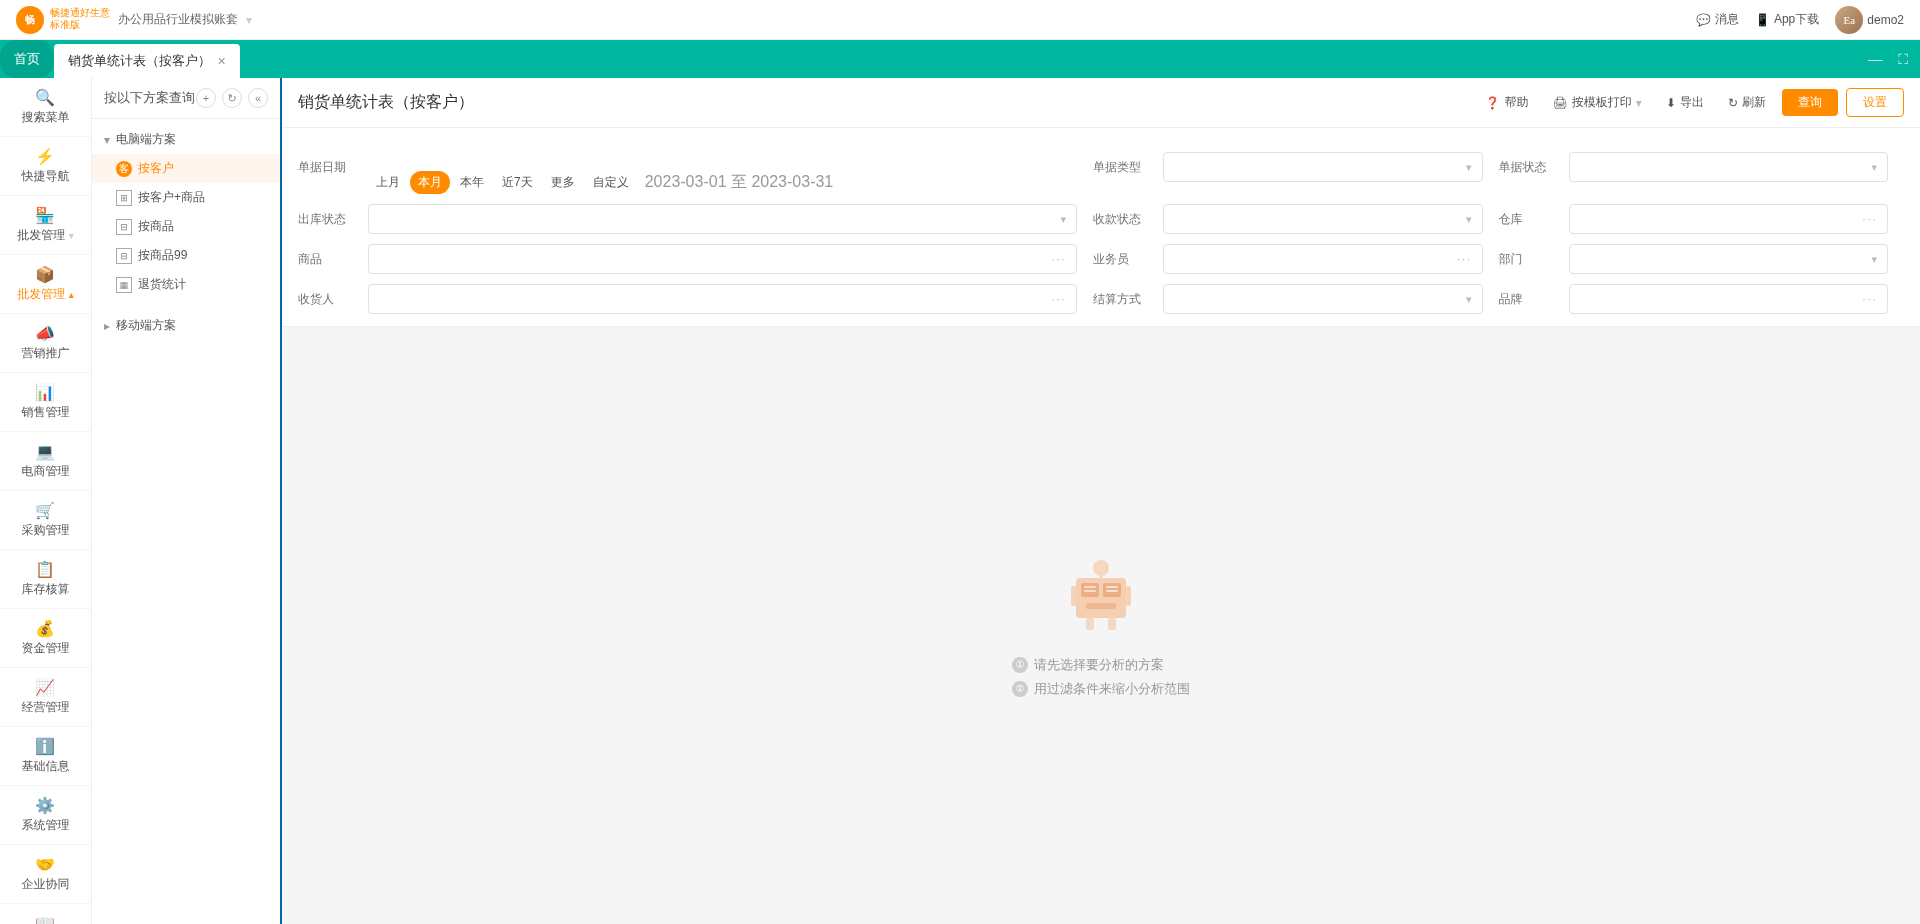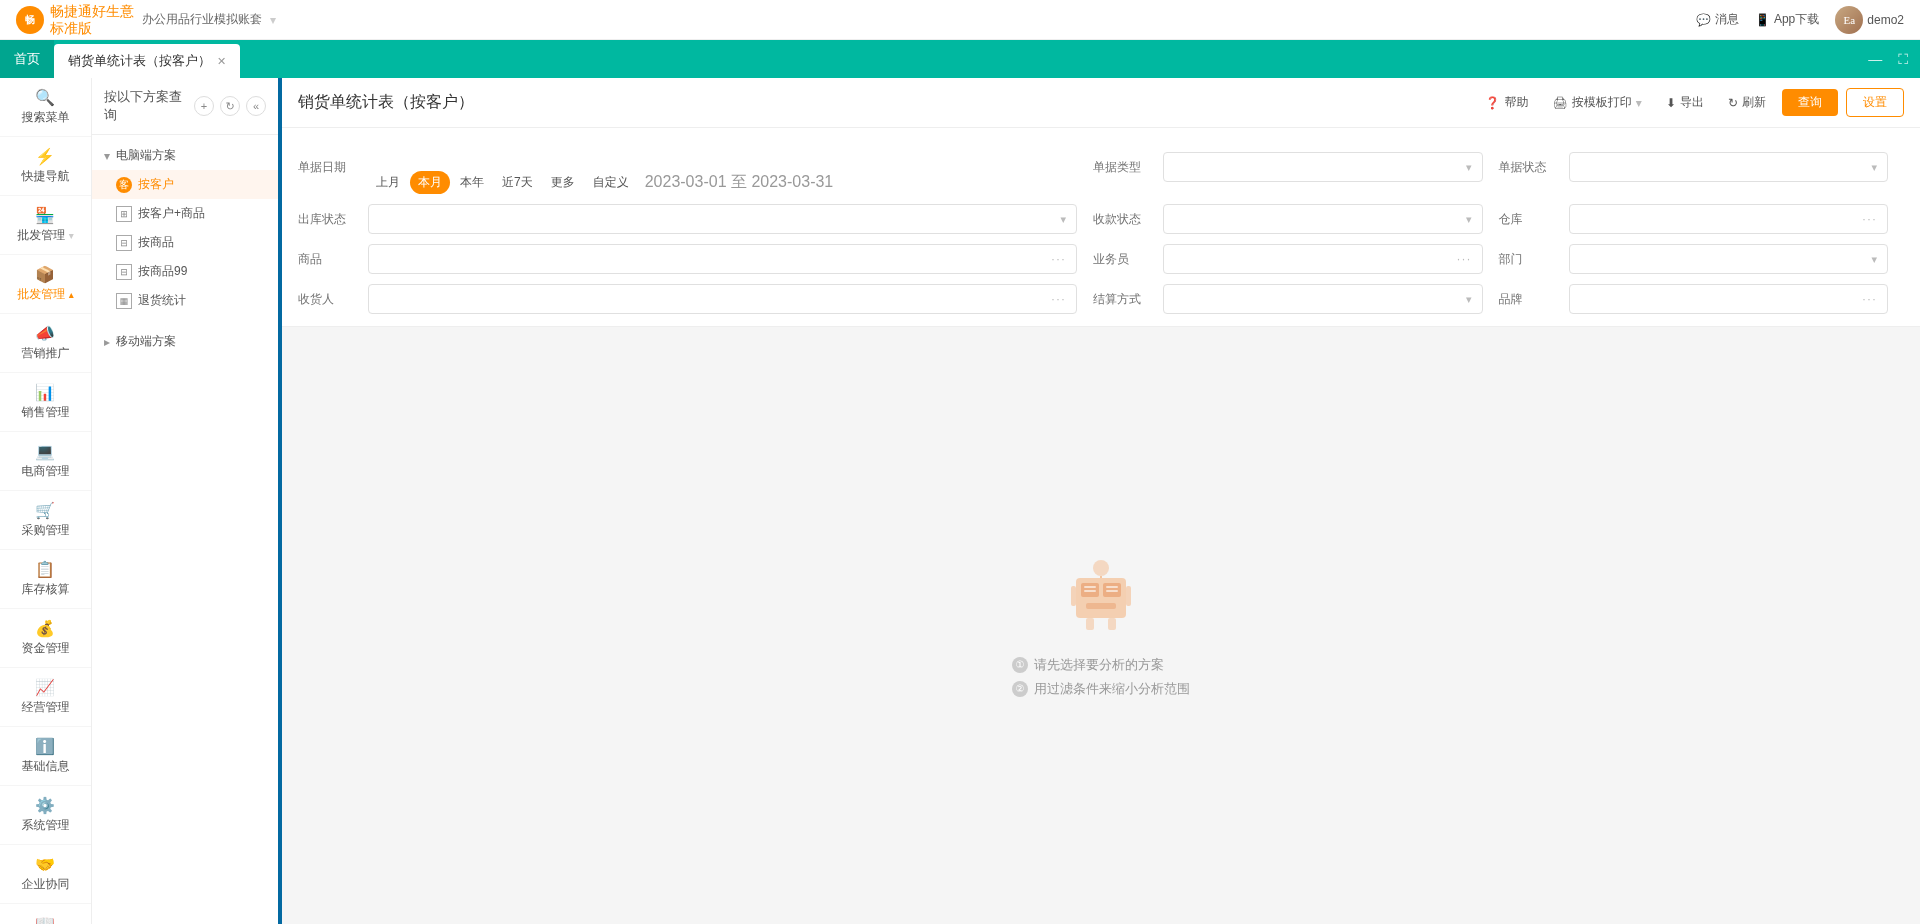--- a/index.html
+++ b/index.html
@@ -65,20 +65,21 @@
       display: flex; align-items: center;
       padding: 0 14px;
       font-size: 13px;
       cursor: pointer;
       gap: 6px;
       color: rgba(255,255,255,0.8);
     }
     .tab.home {
       background: rgba(0,0,0,0.1);
       color: white;
+      border-radius: 16px;
     }
     .tab.active {
       background: #fff;
       color: #333;
       border-radius: 4px 4px 0 0;
       margin-top: 4px;
     }
     .tab .close-icon { font-size: 11px; color: #999; cursor: pointer; }
     .tab-bar-right {
       margin-left: auto;
@@ -126,21 +127,21 @@
     .content-panel {
       flex: 1;
       display: flex;
       overflow: hidden;
     }
 
     
     .scheme-panel {
       width: 190px;
       background: #fff;
-      border-right: 4px solid #0369a1;
+      border-right: 2px solid #0369a1;
       flex-shrink: 0;
       overflow-y: auto;
     }
     .scheme-header {
       display: flex;
       align-items: center;
       justify-content: space-between;
       padding: 10px 12px;
       font-size: 13px;
       color: #555;
@@ -346,21 +347,21 @@
   </style>
 </head>
 <body>
 
 <div class="top-header">
   <div class="top-header-left">
     <div class="logo-area">
       <div class="logo-icon">
         <span style="font-size:10px;">畅</span>
       </div>
-      <div class="logo-text" style="white-space:pre-line;font-size:14px;color:#ff8c00;">畅捷通好生意
+      <div class="logo-text" style="white-space:pre-line;font-size:10px;color:#ff8c00;font-family:Liberation Mono, monospace;">畅捷通好生意
 标准版</div>
     </div>
     <span class="breadcrumb-text">办公用品行业模拟账套</span>
     <span class="breadcrumb-arrow">▾</span>
   </div>
   <div class="top-header-right">
     <div class="header-btn">
       <span>💬</span>
       <span>消息</span>
     </div>

